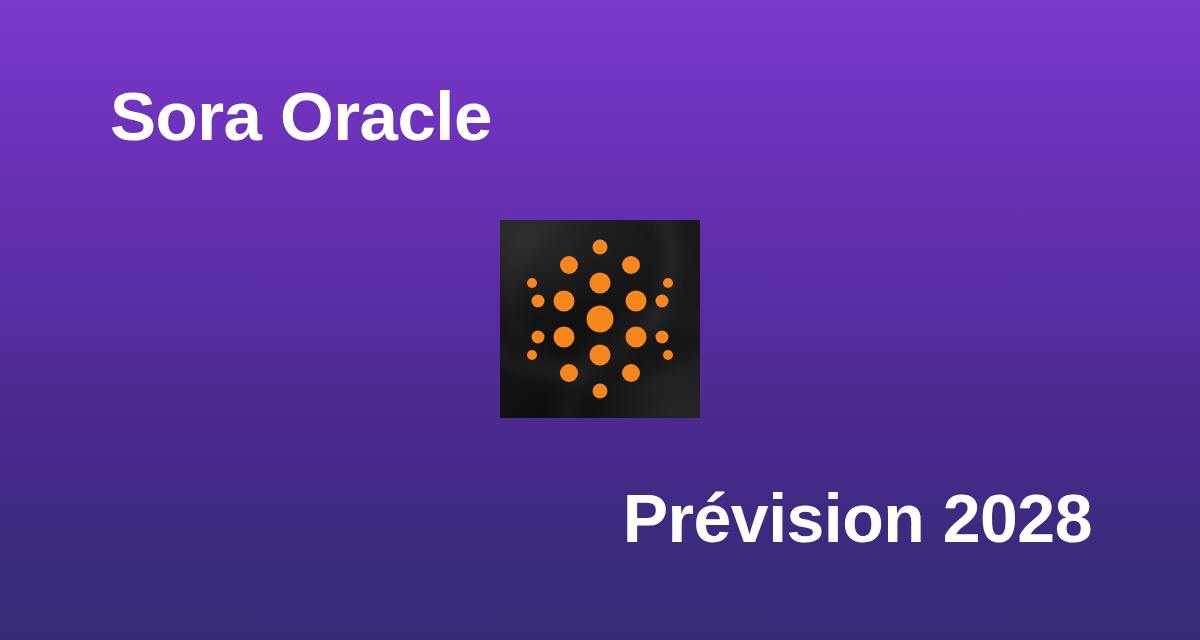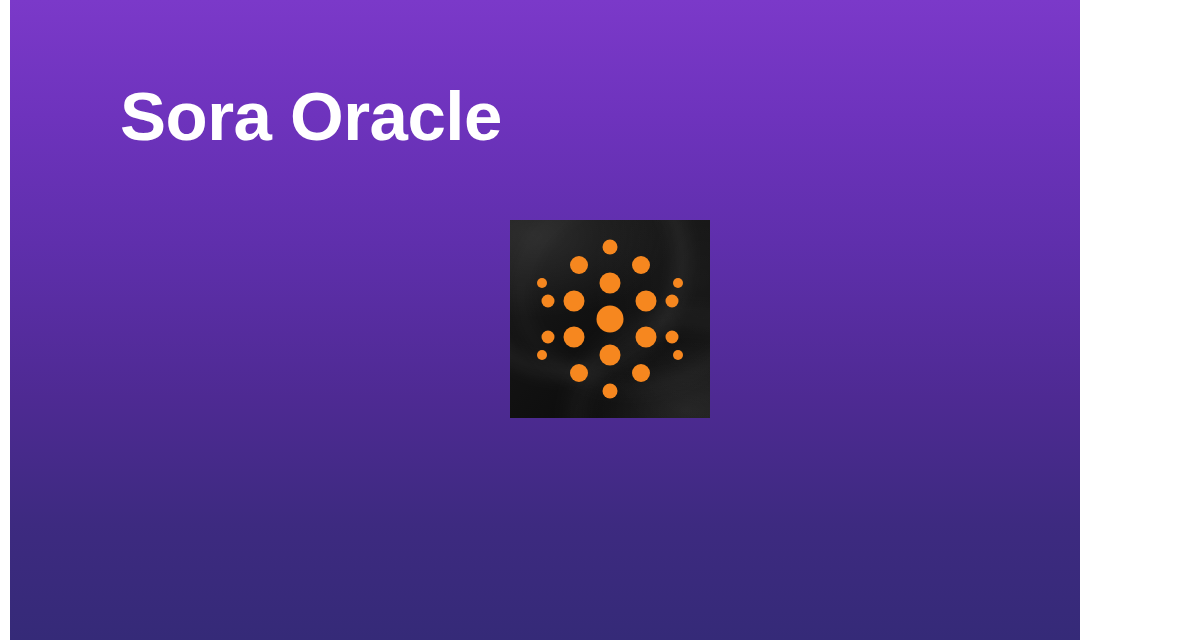--- a/index.html
+++ b/index.html
@@ -8,31 +8,30 @@
   }
   body {
     width: 1200px;
     height: 640px;
     overflow: hidden;
     font-family: "Liberation Sans", sans-serif;
   }
 
   #banner {
     position: relative;
-    width: 1070px;
+    width: 1200px;
     height: 640px;
     background: linear-gradient(180deg,
         #7b39c9 0%,
         #6e33bd 18%,
         #5f2fac 38%,
         #4e2a93 62%,
         #3d2a80 82%,
         #352a78 100%);
     overflow: hidden;
-    margin-left: 10px;
   }
 
   
   #coin-title {
     position: absolute;
     left: 110px;
     top: 82px;
     margin: 0;
     font-size: 69px;
     font-weight: bold;
@@ -156,15 +155,16 @@
           <circle cx="38" cy="117" r="6.5"></circle>
           <circle cx="162" cy="117" r="6.5"></circle>
           <circle cx="32" cy="63" r="5"></circle>
           <circle cx="168" cy="63" r="5"></circle>
           <circle cx="32" cy="135" r="5"></circle>
           <circle cx="168" cy="135" r="5"></circle>
         </g>
     </svg>
   </div>
 
+  <h2 id="prediction-title">Prévision 2028</h2>
 
 
 </div>
 
 </body></html>

